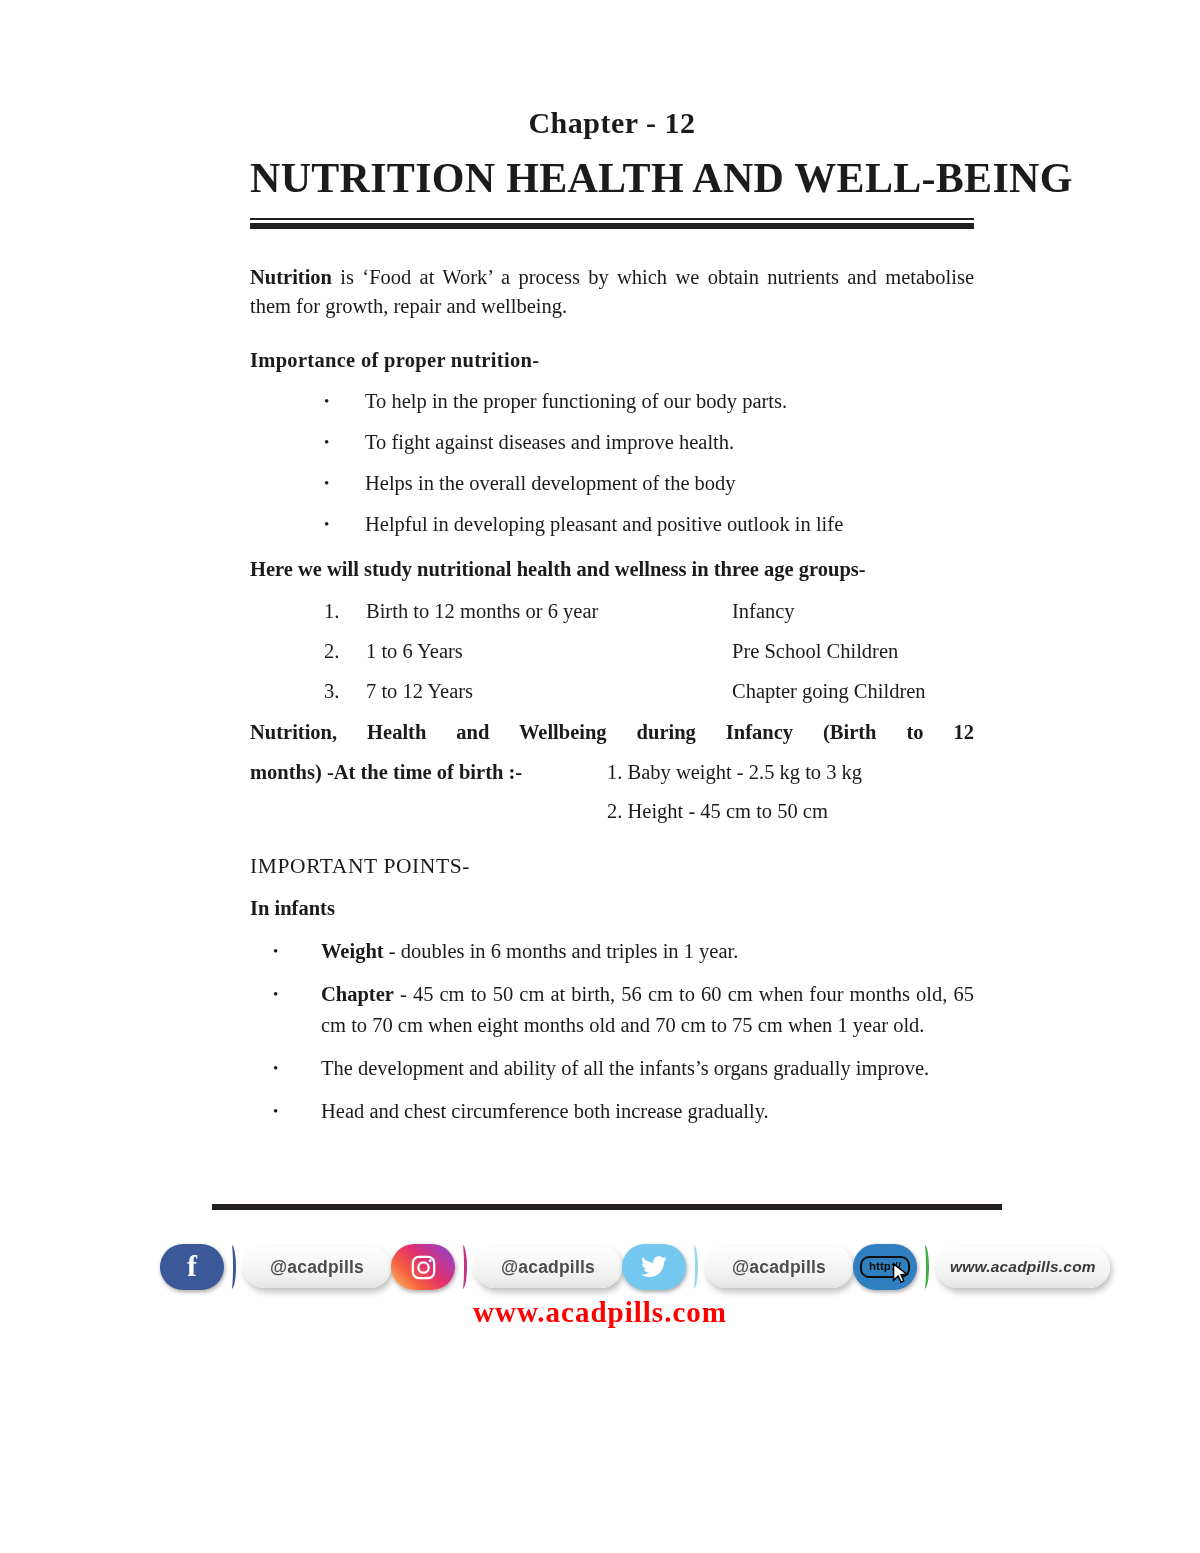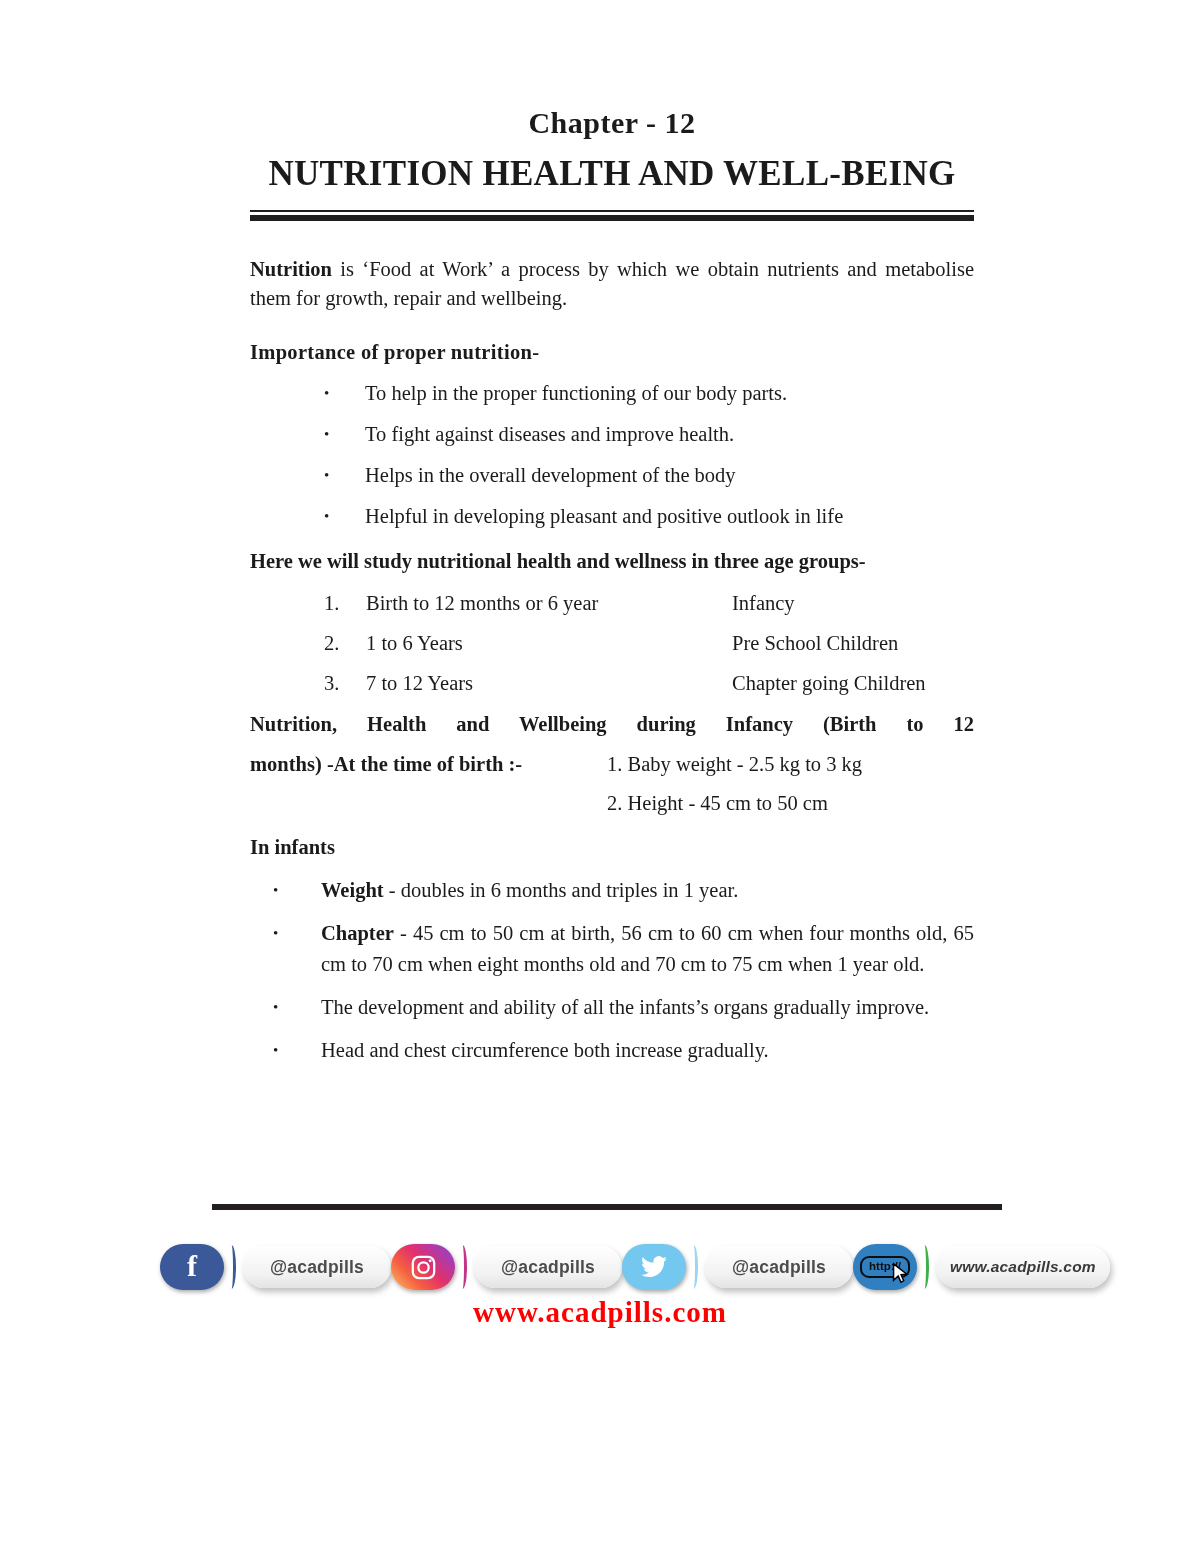--- a/index.html
+++ b/index.html
@@ -23,21 +23,21 @@
   .chapter-heading {
     margin-top: 106px;
     text-align: center;
     font-size: 30px;
     font-weight: bold;
     letter-spacing: 0.5px;
   }
   .doc-title {
     margin-top: 14px;
     text-align: center;
-    font-size: 35px;
+    font-size: 42px;
     font-weight: bold;
     letter-spacing: 0.3px;
     white-space: nowrap;
   }
   .title-rule { margin-top: 16px; }
   .title-rule .thin { height: 2px; background: #1f1f1f; }
   .title-rule .thick { height: 6px; background: #1f1f1f; margin-top: 3px; }
 
   .body-text { font-size: 20.5px; line-height: 29px; }
 
@@ -275,20 +275,21 @@
 
     <div class="infancy">
       <div class="infancy-line1">Nutrition, Health and Wellbeing during Infancy (Birth to 12</div>
       <div class="infancy-line2">
         <span class="left-part">months) -At the time of birth :-</span>
         <span class="fact">1. Baby weight - 2.5 kg to 3 kg</span>
       </div>
       <div class="infancy-line3">2. Height - 45 cm to 50 cm</div>
     </div>
 
+    <div class="important-points-heading">IMPORTANT POINTS-</div>
     <div class="in-infants-heading">In infants</div>
 
     <ul class="points-list">
       <li><span class="lead-bold">Weight</span><span> - doubles in 6 months and triples in 1 year.</span></li>
       <li><span class="lead-bold">Chapter</span><span> - 45 cm to 50 cm at birth, 56 cm to 60 cm when four months old, 65 cm to 70 cm when eight months old and 70 cm to 75 cm when 1 year old.</span></li>
       <li><span class="lead-bold"></span><span>The development and ability of all the infants’s organs gradually improve.</span></li>
       <li><span class="lead-bold"></span><span>Head and chest circumference both increase gradually.</span></li>
     </ul>
 
   </div>

